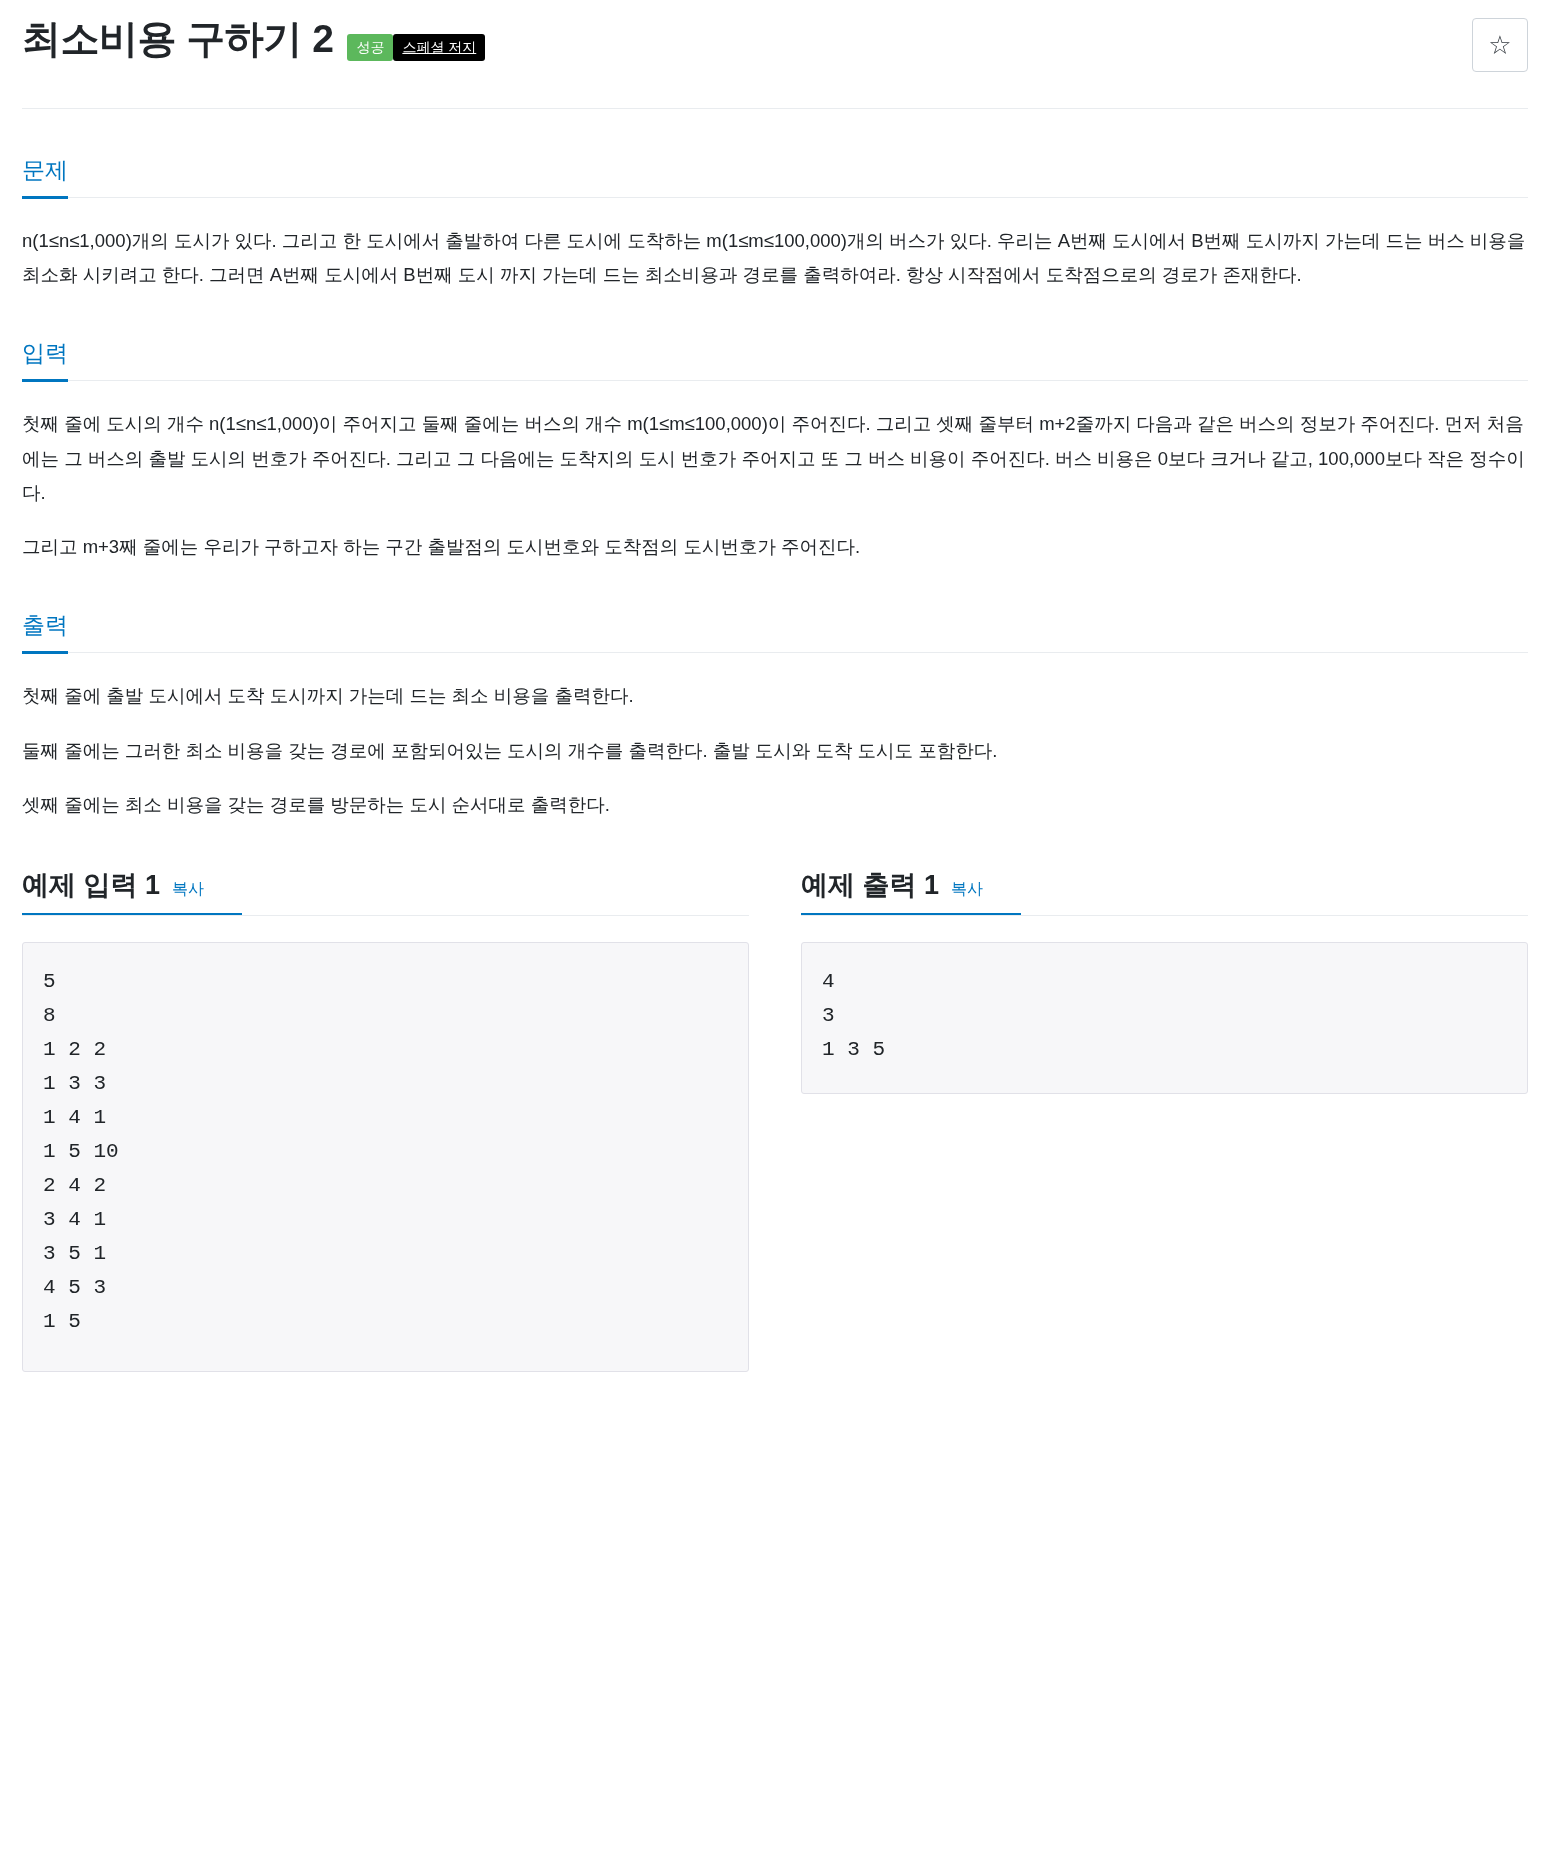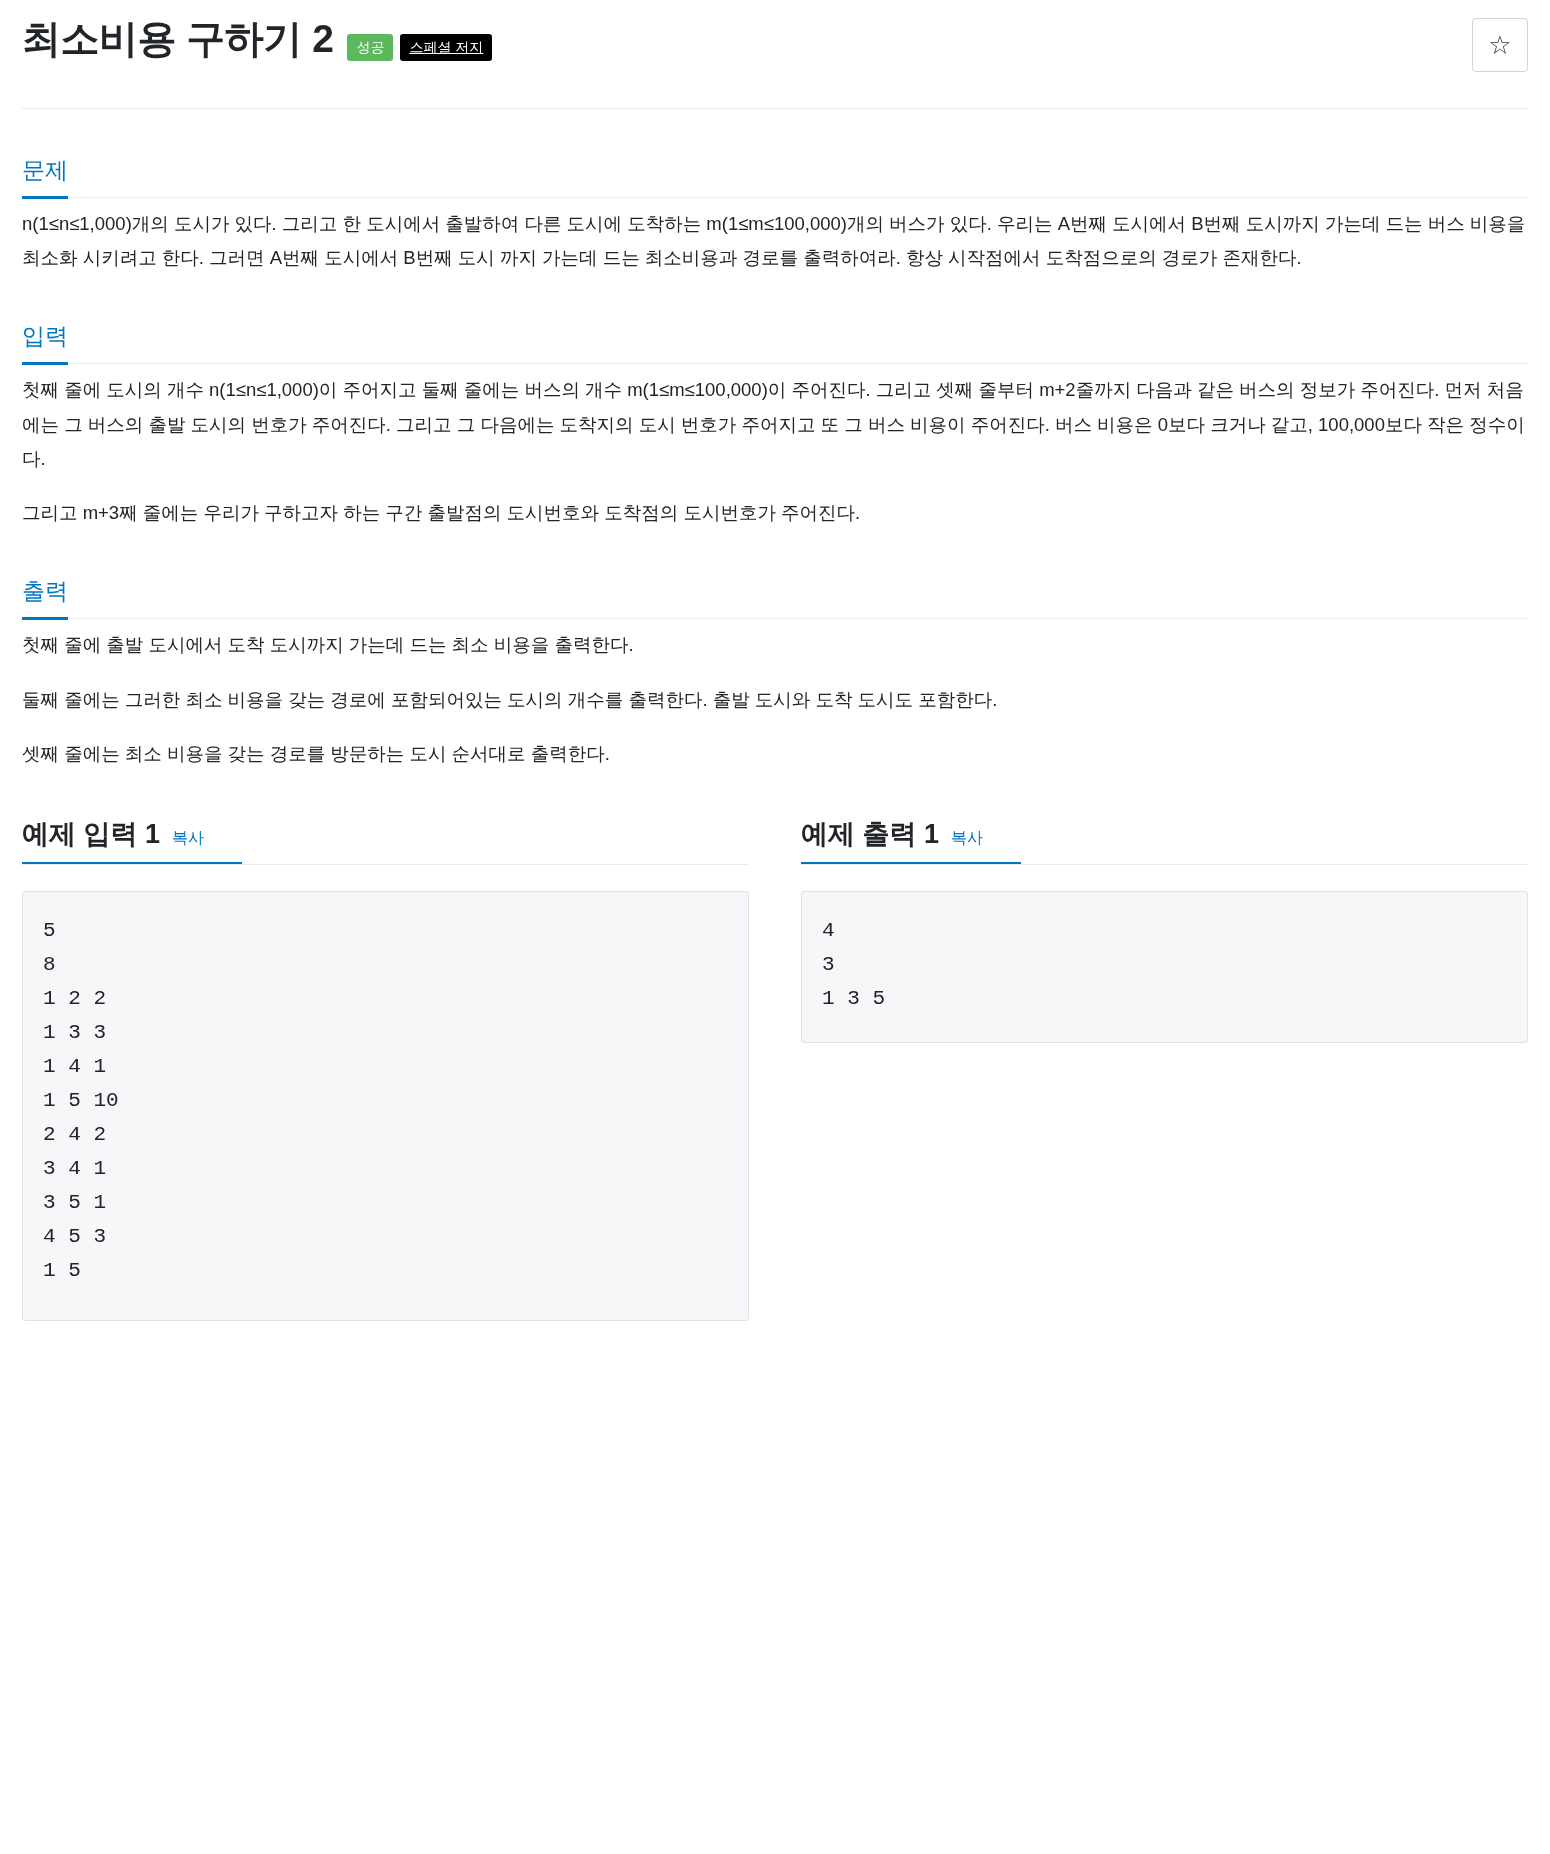--- a/index.html
+++ b/index.html
@@ -33,21 +33,21 @@
     flex-wrap: wrap;
   }
   .page-title {
     font-size: 39px;
     font-weight: bold;
     letter-spacing: -0.5px;
     margin: 0 14px 0 0;
     color: #212529;
     line-height: 1.2;
   }
-  .badges { display: flex; align-items: center; gap: 7px; }
+  .badges { display: flex; align-items: center; }
   .badge {
     display: inline-block;
     font-size: 14px;
     line-height: 1;
     padding: 6px 9px 7px;
     border-radius: 3px;
     color: #ffffff;
     white-space: nowrap;
   }
   .badge-success { background: #5cb85c; }
@@ -112,21 +112,21 @@
     display: inline-block;
     border-bottom: 3px solid #0076C0;
     position: relative;
     top: 2px;
   }
   .section-rule {
     border-bottom: 1px solid #e9ecef;
     margin-top: 0;
   }
   .section-body {
-    margin-top: 9px;
+    margin-top: 26px;
   }
   .section-body p {
     font-size: 18.5px;
     line-height: 1.85;
     color: #212529;
     margin: 0 0 20px 0;
   }
   .section-body p:last-child { margin-bottom: 0; }
 
   

